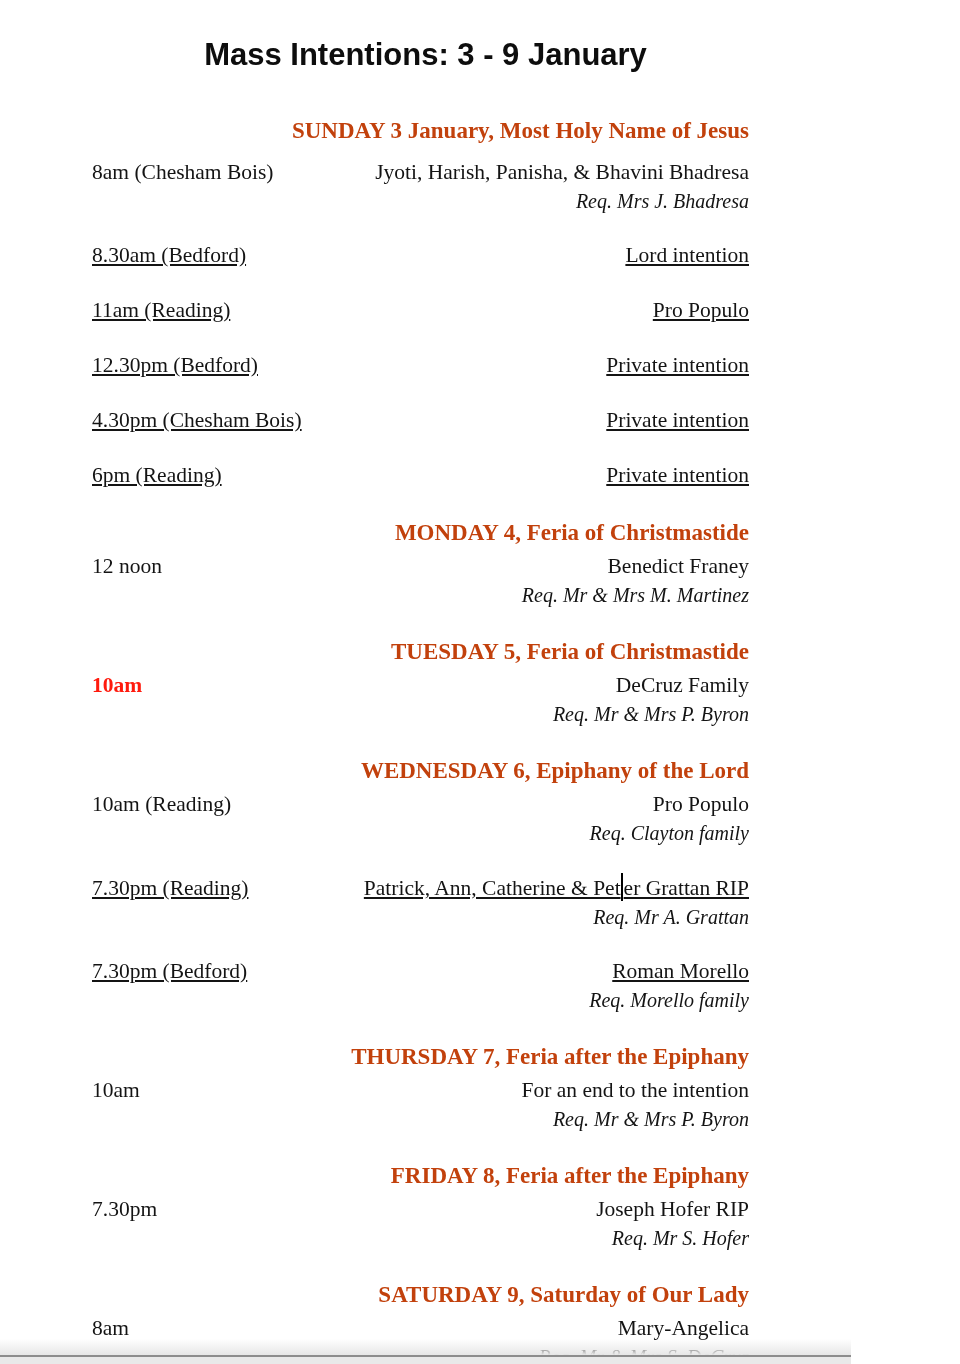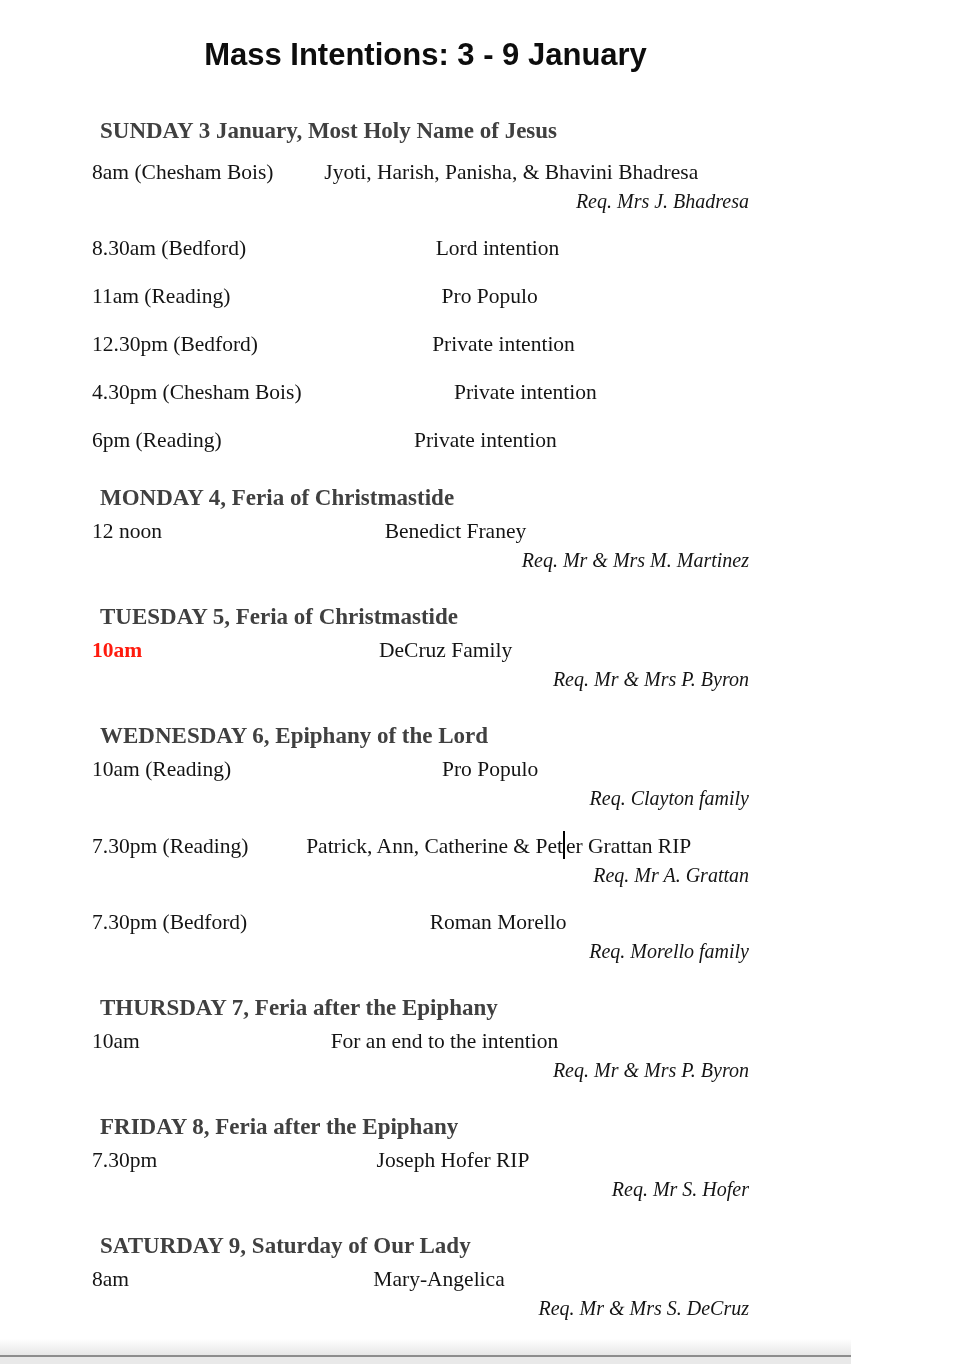--- a/index.html
+++ b/index.html
@@ -22,43 +22,44 @@
     color: #0d0d0d;
     letter-spacing: 0px;
   }
   .content {
     margin-left: 92px;
     margin-right: 102px;
   }
   .section { margin-top: 28px; }
   .section.first { margin-top: 40px; }
   .sec-header {
-    margin: 0 0 4px 8px;
+    margin: 0 0 4px 0;
     font-size: 23px;
     font-weight: 700;
     line-height: 30px;
-    color: #404040;
+    color: #c2410c;
+    text-align: right;
   }
   .note {
     font-size: 21px;
     font-weight: 700;
     font-style: italic;
     line-height: 29px;
   }
   .row {
     display: flex;
     align-items: baseline;
     font-size: 21.5px;
     line-height: 29px;
   }
-  .row.gap { margin-top: 19px; }
+  .row.gap { margin-top: 26px; text-decoration: underline; }
   .row.gap-lg { margin-top: 12px; }
   .time { flex: none; white-space: nowrap; text-align: center; }
   .time.red { color: #ff1a0d; font-weight: 700; }
-  .intent { flex: 1; text-align: center; }
+  .intent { flex: 1; text-align: right; }
   .req {
     text-align: right;
     font-style: italic;
     font-size: 20px;
     line-height: 28px;
   }
   .caret {
     display: inline-block;
     width: 2px;
     height: 28px;

